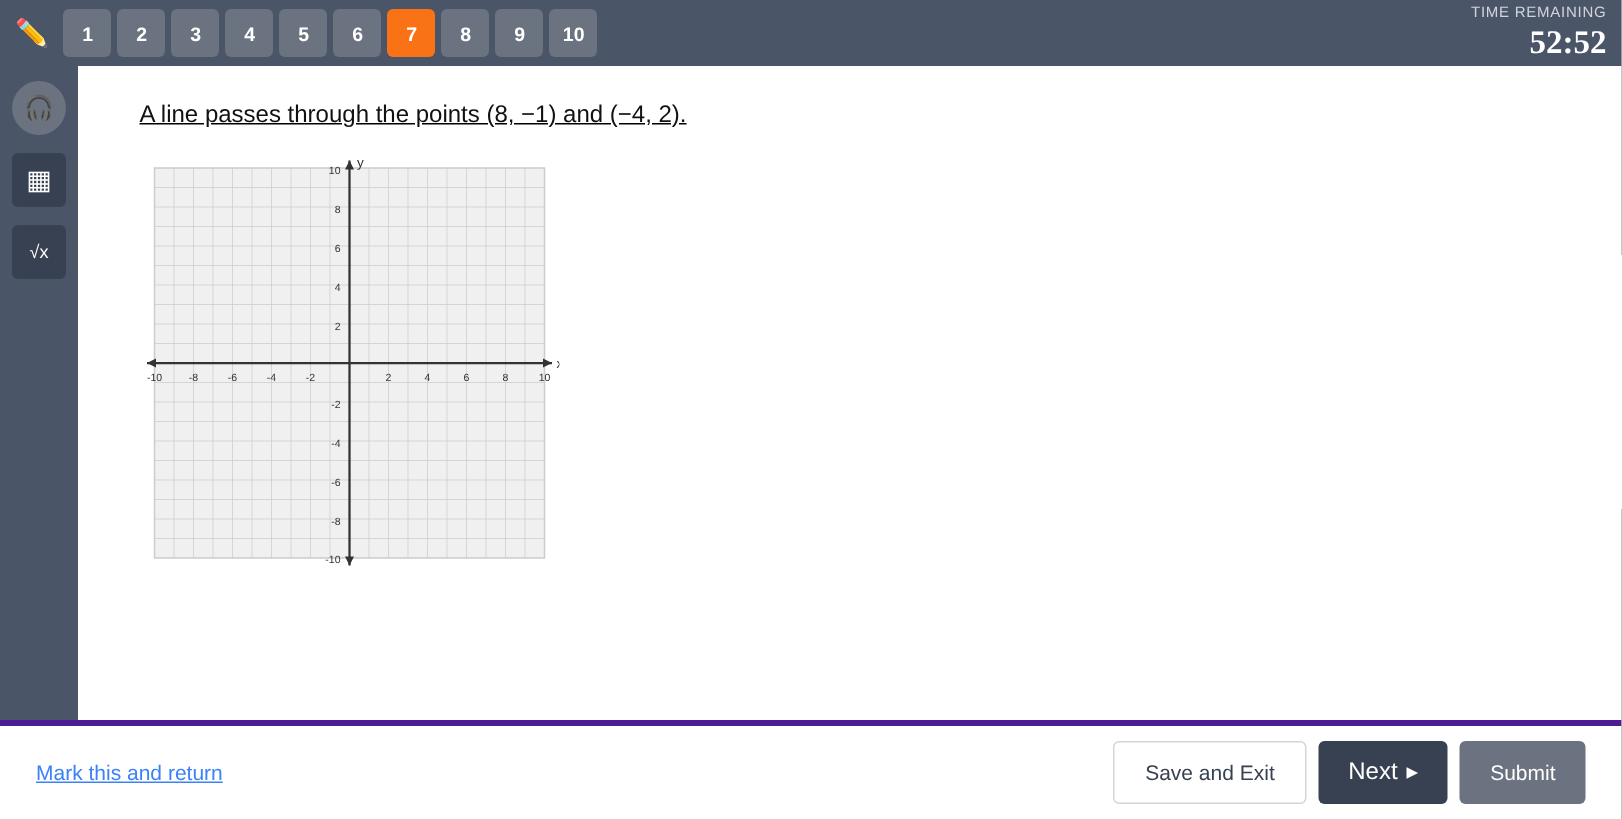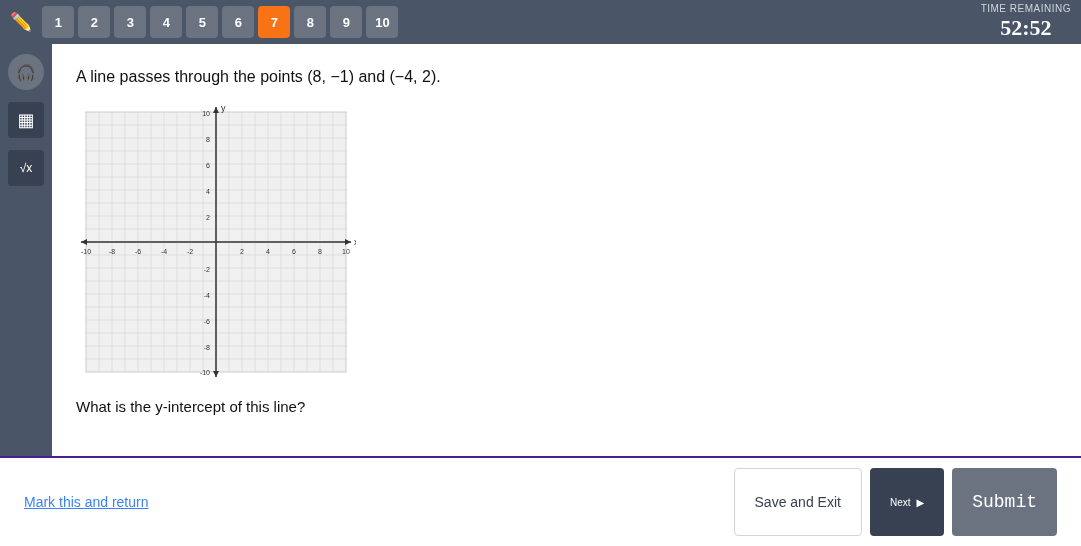--- a/index.html
+++ b/index.html
@@ -36,21 +36,21 @@
       align-items: center;
       justify-content: center;
     }
     .question-btn.active {
       background: #f97316;
       color: white;
     }
     .time-remaining {
       margin-left: auto;
       color: white;
-      text-align: center;
+      text-align: right;
       line-height: 1.2;
     }
     .time-label {
       font-size: 10px;
       text-transform: uppercase;
       letter-spacing: 0.05em;
       color: #d1d5db;
     }
     .time-value {
       font-size: 22px;
@@ -98,23 +98,24 @@
       align-items: center;
       justify-content: center;
       color: white;
       font-size: 14px;
     }
 
     
     .question-area {
       flex: 1;
       background: white;
-      padding: 24px 30px 0 24px;
+      padding: 24px 30px 0 41px;
       display: flex;
       flex-direction: column;
+      text-decoration: underline;
     }
 
     .question-text {
       font-size: 16px;
       color: #111;
       margin-bottom: 16px;
     }
 
     .graph-container {
       display: flex;
@@ -131,21 +132,21 @@
 
     .sub-question {
       font-size: 15px;
       color: #111;
       margin-bottom: 16px;
     }
 
     
     .bottom-bar {
       background: white;
-      border-top: 2px solid #4c1d95;
+      border-top: 4px solid #4c1d95;
       padding: 10px 24px;
       display: flex;
       align-items: center;
       justify-content: space-between;
     }
     .mark-link {
       color: #3b82f6;
       text-decoration: underline;
       cursor: pointer;
       font-size: 14px;
@@ -165,39 +166,38 @@
       font-size: 14px;
       color: #374151;
       text-align: right;
     }
     .btn-next {
       background: #374151;
       border: none;
       padding: 8px 20px;
       border-radius: 4px;
       cursor: pointer;
-      font-size: 10px;
+      font-size: 16px;
       color: white;
       display: flex;
       align-items: center;
       gap: 6px;
     }
     .btn-next::after {
       content: '▶';
       font-size: 10px;
     }
     .btn-submit {
       background: #6b7280;
       border: none;
-      padding: 24px 20px;
-      border-radius: 4px;
-      cursor: pointer;
-      font-size: 18px;
-      color: white;
-      font-family: Liberation Mono, monospace;
+      padding: 13px 20px;
+      border-radius: 4px;
+      cursor: pointer;
+      font-size: 14px;
+      color: white;
     }
   </style>
 </head>
 <body>
 
 <div class="top-bar">
   <span style="color: white; font-size: 18px; margin-right: 6px;">✏️</span>
     <div id="question-buttons" style="display:flex;gap:4px;align-items:center;">
       <button class="question-btn" style="background: rgb(107, 114, 128);">1</button>
       <button class="question-btn" style="background: rgb(107, 114, 128);">2</button>
@@ -317,21 +317,20 @@
             <text x="124" y="238">-8</text>
             <text x="124" y="263">-10</text>
           </g>
 
           <text x="268" y="133" font-size="9" fill="#333">x</text>
           <text x="135" y="-1" font-size="9" fill="#333">y</text>
         </svg>
       </div>
     </div>
 
-    <div class="sub-question">What is the y-intercept of this line?</div>
   </div>
 </div>
 
 <div class="bottom-bar">
   <button class="mark-link">Mark this and return</button>
   <div class="btn-group">
     <button class="btn-save">Save and Exit</button>
     <button class="btn-next">Next</button>
     <button class="btn-submit">Submit</button>
   </div>

